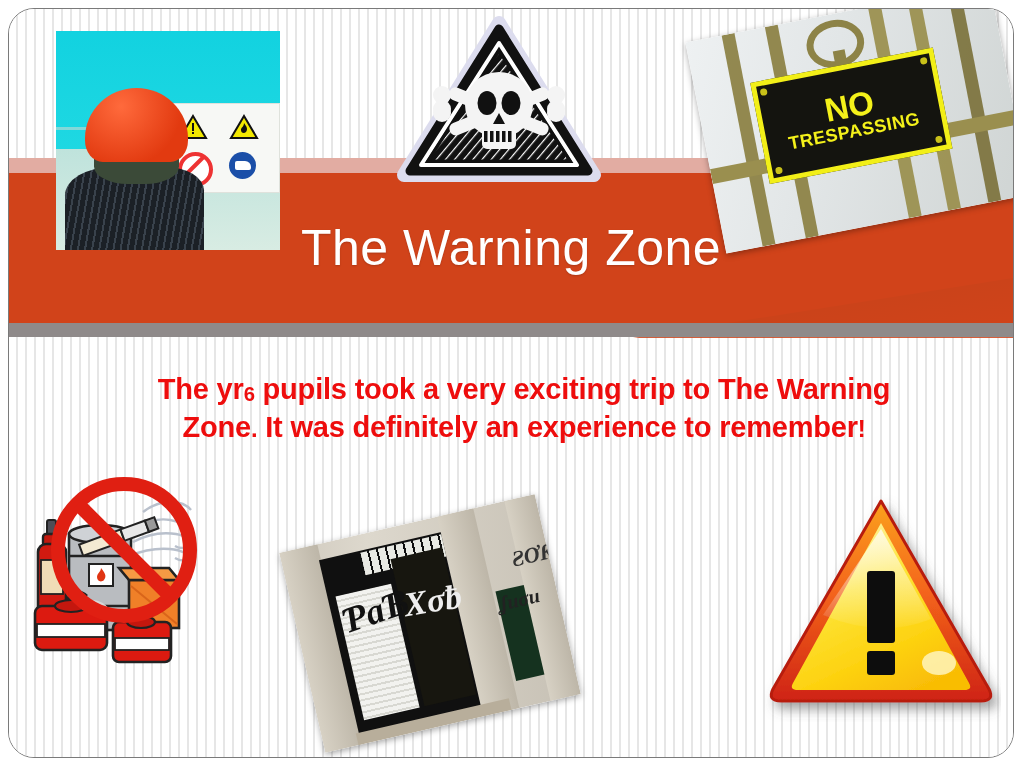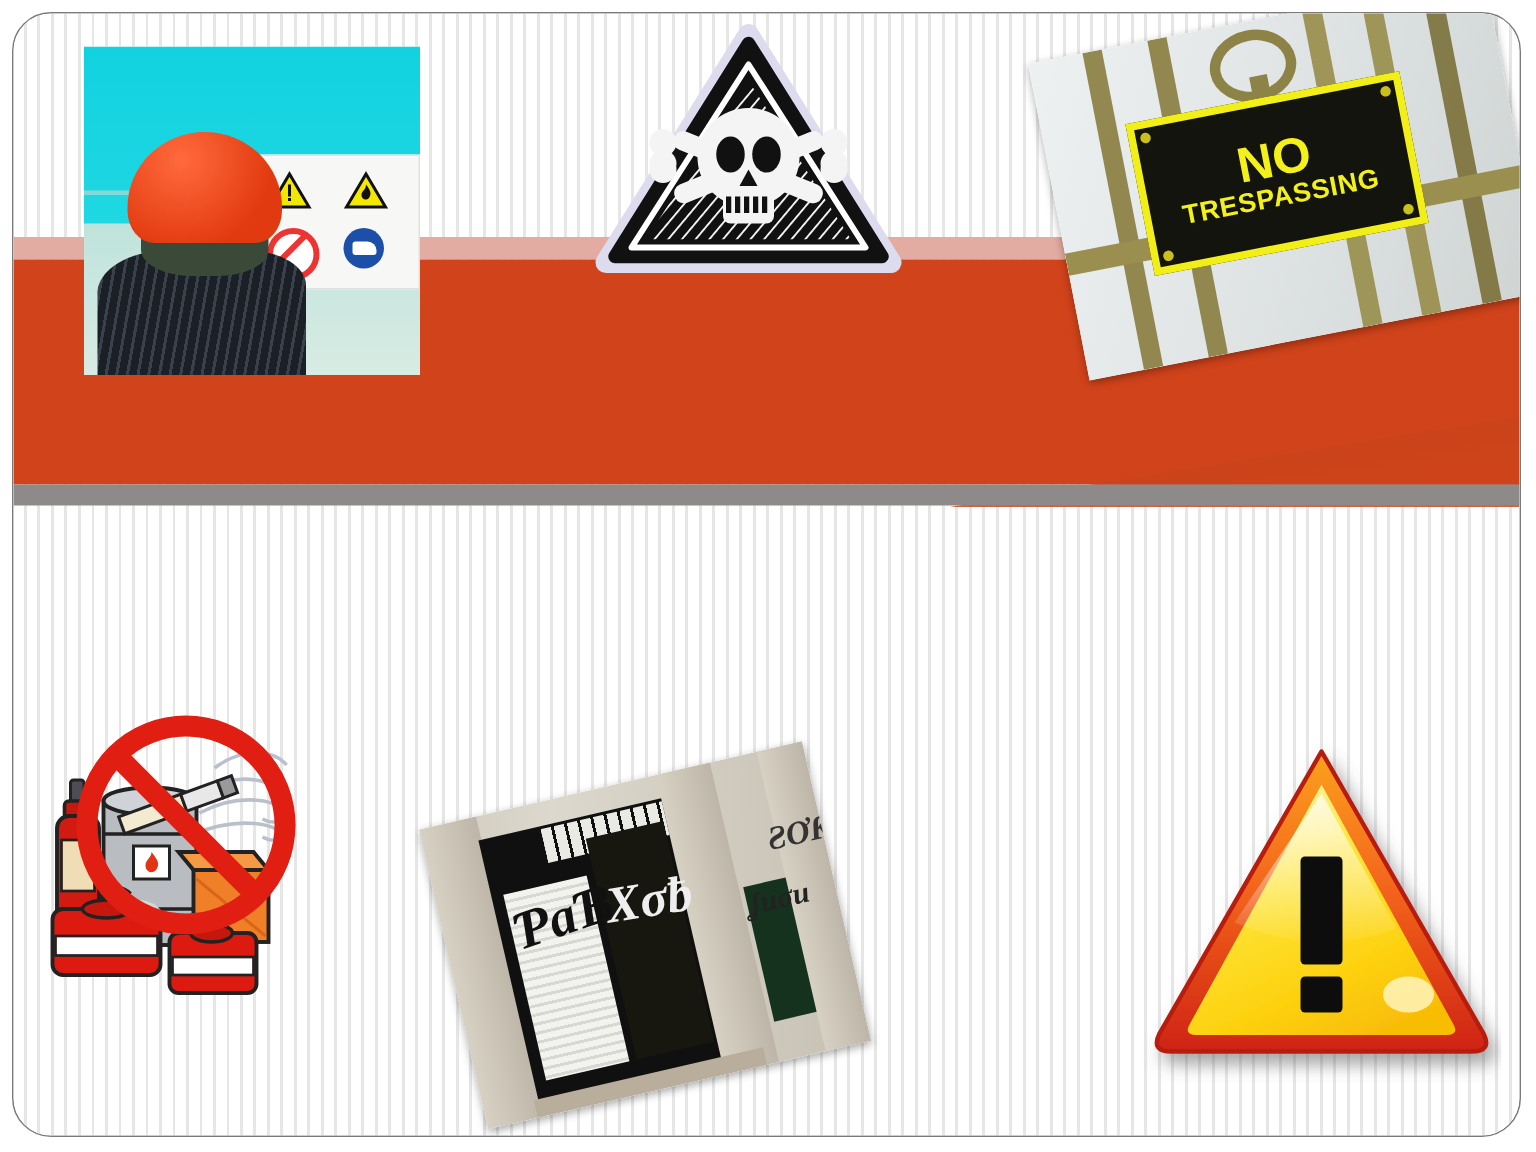--- a/index.html
+++ b/index.html
@@ -155,21 +155,27 @@
   <div id="stripes"></div>
 
   <div id="banner">
     <div class="salmon"></div>
     <div class="orange">
       <div class="shadowtri"></div>
     </div>
     <div class="grey"></div>
   </div>
 
-
+  <div id="title">The Warning Zone</div>
+
+  <div id="body-text">
+    <span>The yr</span><span class="yr-sub">6</span><span> pupils took a very exciting trip</span>
+    <span>to The Warning Zone</span><span class="dot">.</span><span> It was definitely</span>
+    <span>an experience to remember</span><span class="bang">!</span>
+  </div>
 
   <div class="photo" id="ph-worker">
     <div class="sky"></div>
     <div class="tanks"></div>
     <div class="rail"></div>
     <div class="board">
       <div class="tri-wrap" style="left:8%">
         <svg viewBox="0 0 30 26">
             <polygon points="15,2 28,24 2,24" fill="#f2e800" stroke="#111" stroke-width="2"></polygon>
             <rect x="14" y="9" width="2" height="8" fill="#111"></rect>

